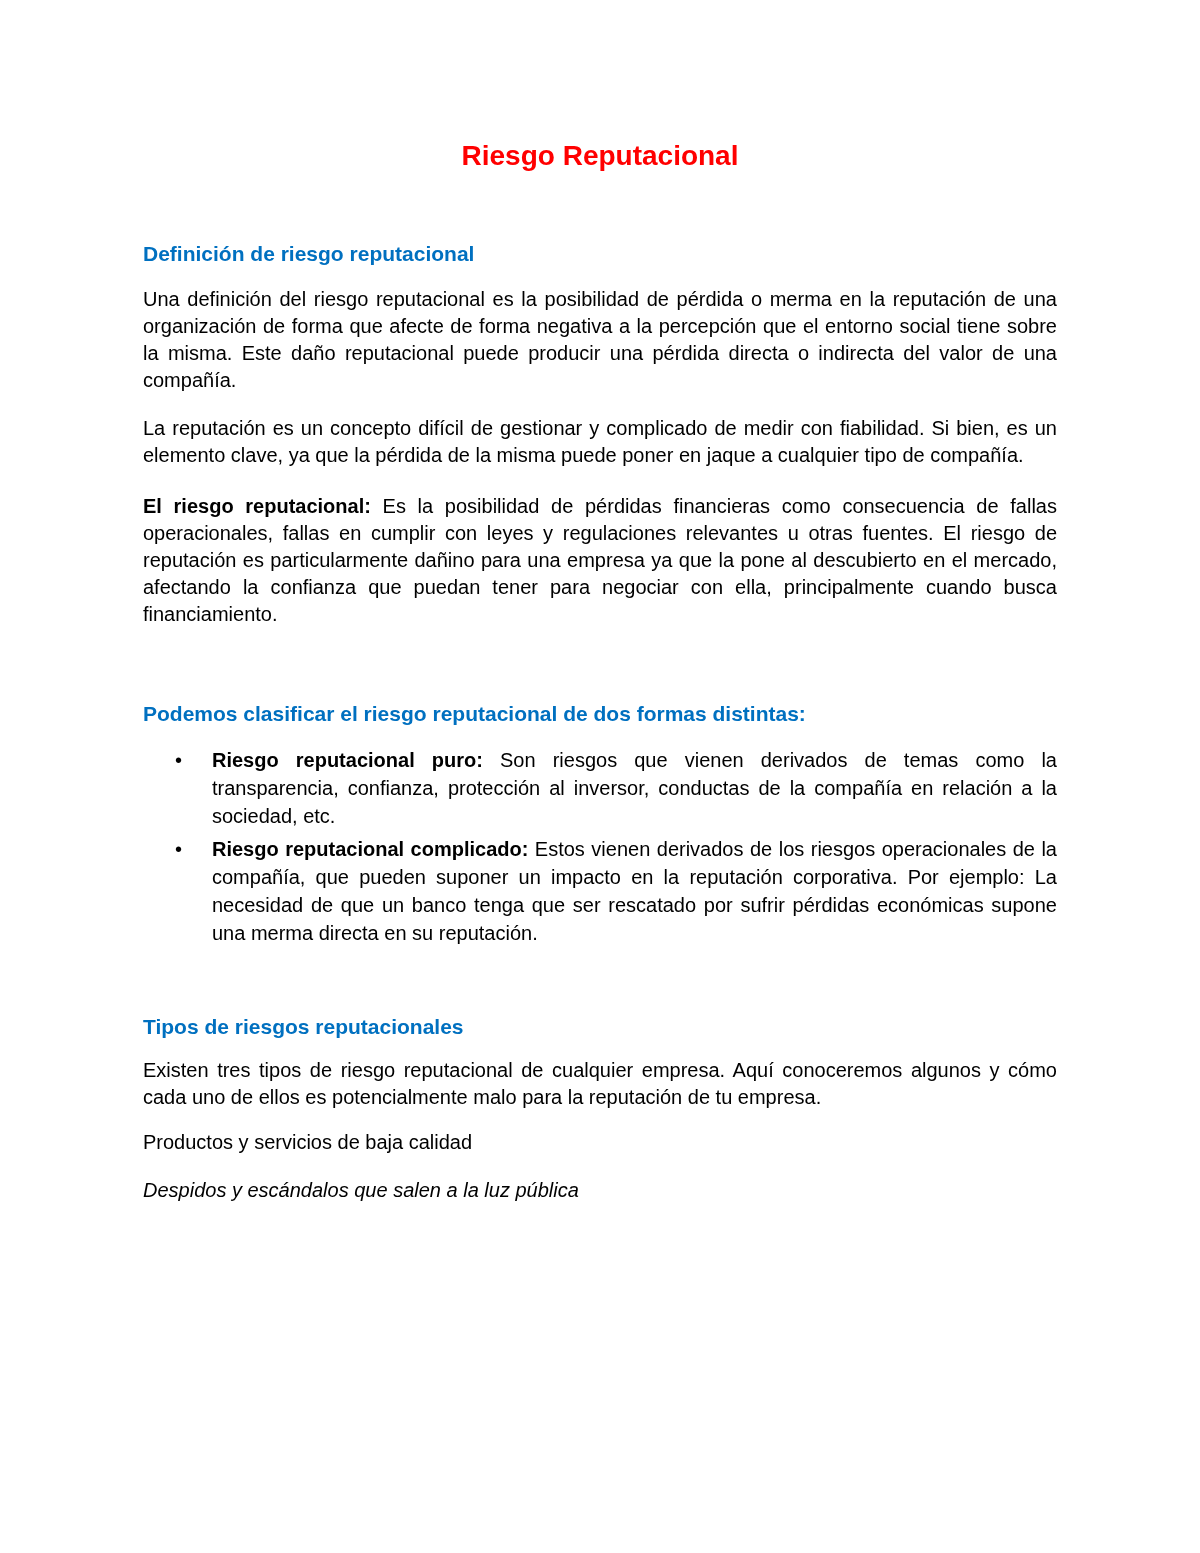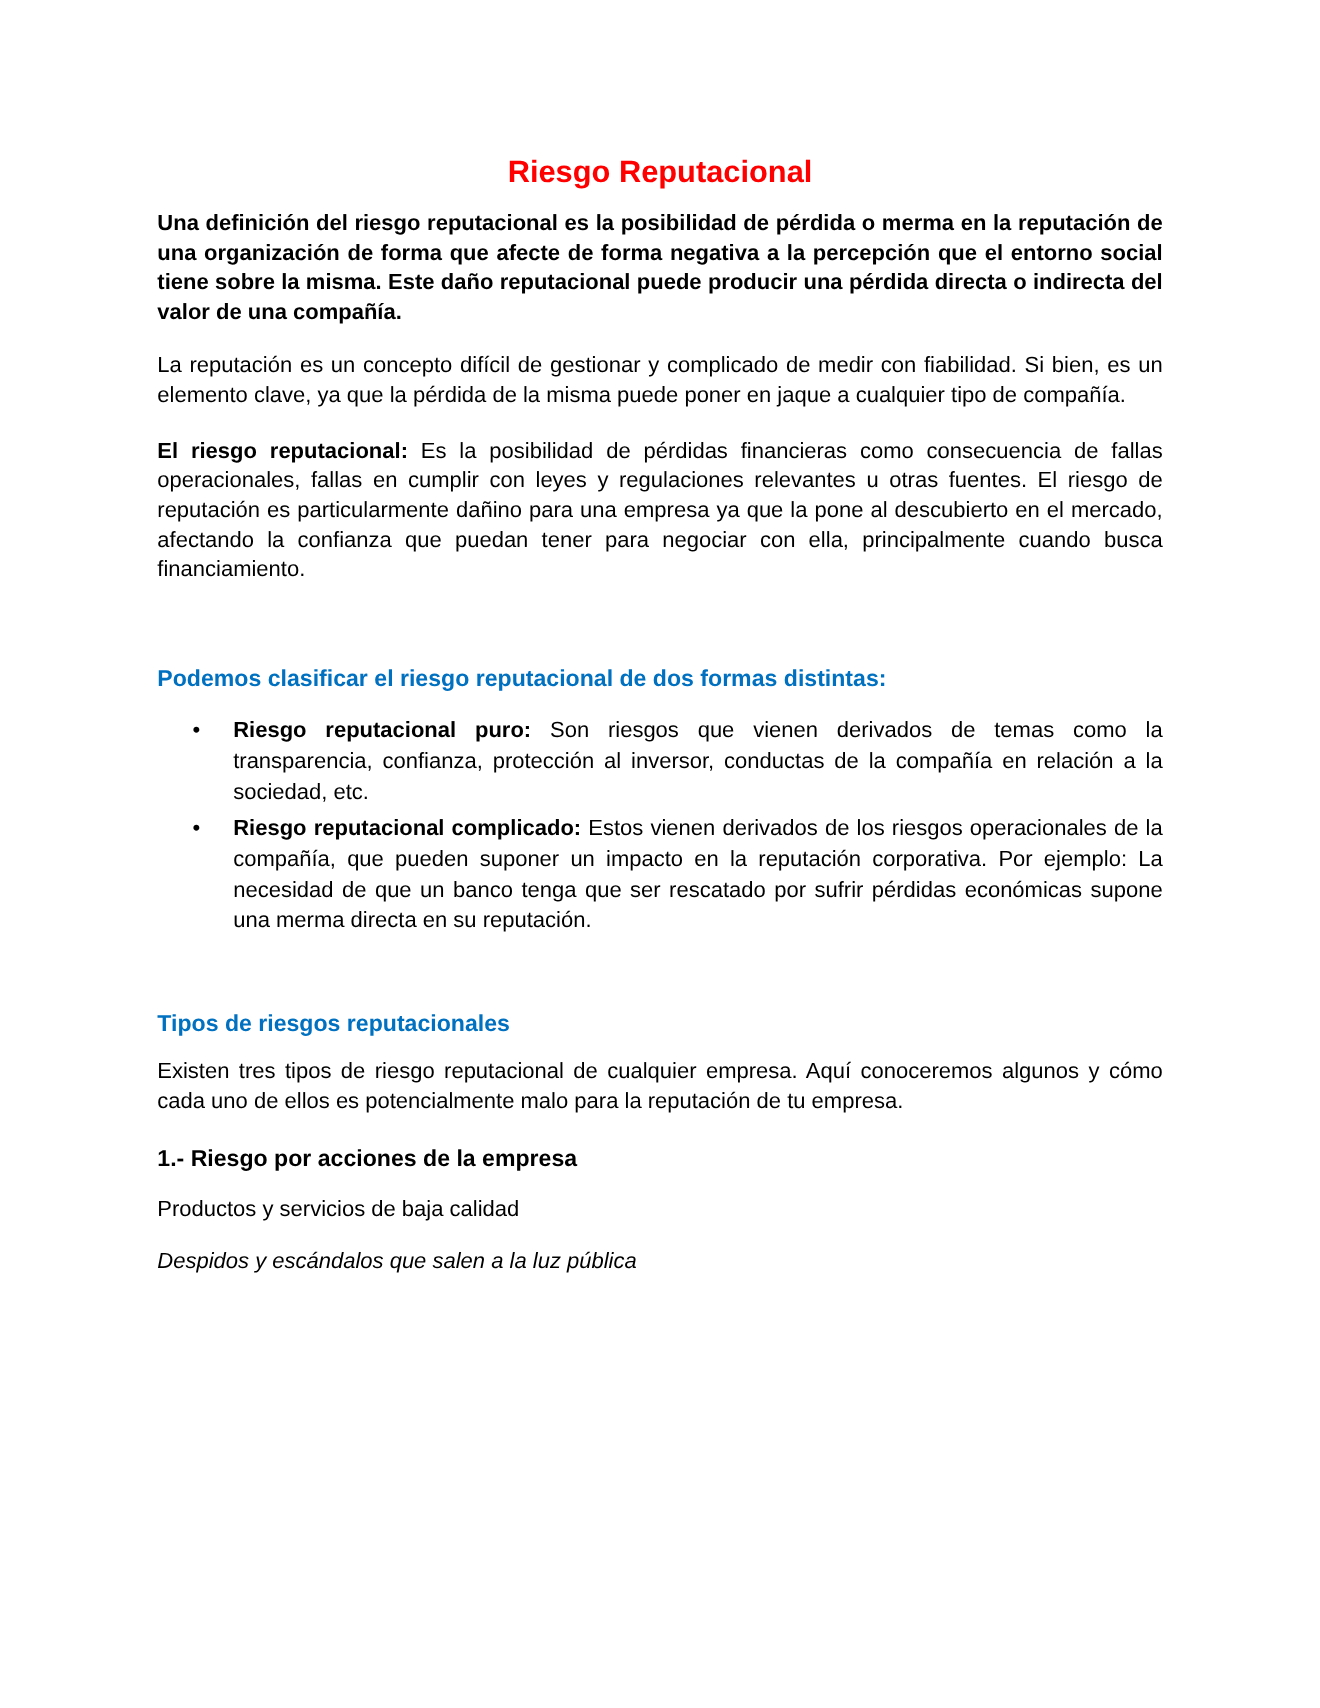--- a/index.html
+++ b/index.html
@@ -33,21 +33,21 @@
   .h-def    { margin-top: 68px; }
   .h-clasif { margin-top: 72px; }
   .h-tipos  { margin-top: 66px; }
   .body-para {
     font-size: 20px;
     line-height: 27px;
     text-align: justify;
     text-justify: inter-word;
     color: #000000;
   }
-  .p-def1   { margin-top: 18px; font-weight: bold; }
+  .p-def1   { margin-top: 18px; }
   .p-def2   { margin-top: 21px; }
   .p-def3   { margin-top: 24px; }
   .p-intro  { margin-top: 16px; }
   .p-estas  { margin-top: 17px; }
   .p-item1  { margin-top: 18px; text-align: left; }
   .p-item2  { margin-top: 21px; text-align: left; font-style: italic; }
   .black-subheading {
     margin-top: 25px;
     font-size: 21px;
     line-height: 28px;
@@ -77,20 +77,21 @@
   }
   strong { font-weight: bold; }
 </style>
 </head>
 <body>
 
 <div class="page">
 
   <h1 class="doc-title">Riesgo Reputacional</h1>
 
+  <h2 class="blue-heading h-def">Definición de riesgo reputacional</h2>
 
   <p class="body-para p-def1">Una definición del riesgo reputacional es la posibilidad de pérdida o merma en la reputación de una organización de forma que afecte de forma negativa a la percepción que el entorno social tiene sobre la misma. Este daño reputacional puede producir una pérdida directa o indirecta del valor de una compañía.</p>
 
   <p class="body-para p-def2">La reputación es un concepto difícil de gestionar y complicado de medir con fiabilidad. Si bien, es un elemento clave, ya que la pérdida de la misma puede poner en jaque a cualquier tipo de compañía.</p>
 
   <p class="body-para p-def3"><strong>El riesgo reputacional:</strong><span> Es la posibilidad de pérdidas financieras como consecuencia de fallas operacionales, fallas en cumplir con leyes y regulaciones relevantes u otras fuentes. El riesgo de reputación es particularmente dañino para una empresa ya que la pone al descubierto en el mercado, afectando la confianza que puedan tener para negociar con ella, principalmente cuando busca financiamiento.</span></p>
 
   <h2 class="blue-heading h-clasif">Podemos clasificar el riesgo reputacional de dos formas distintas:</h2>
 
   <ul class="bullet-list">
@@ -99,20 +100,19 @@
     </li>
     <li class="bullet-item">
       <span class="bullet-marker">•</span><strong>Riesgo reputacional complicado:</strong><span> Estos vienen derivados de los riesgos operacionales de la compañía, que pueden suponer un impacto en la reputación corporativa. Por ejemplo: La necesidad de que un banco tenga que ser rescatado por sufrir pérdidas económicas supone una merma directa en su reputación.</span>
     </li>
   </ul>
 
   <h2 class="blue-heading h-tipos">Tipos de riesgos reputacionales</h2>
 
   <p class="body-para p-intro">Existen tres tipos de riesgo reputacional de cualquier empresa. Aquí conoceremos algunos y cómo cada uno de ellos es potencialmente malo para la reputación de tu empresa.</p>
 
-  <h3 class="black-subheading">1.- Riesgo por acciones de la empresa</h3>
 
 
   <p class="body-para p-item1">Productos y servicios de baja calidad</p>
 
   <p class="body-para p-item2">Despidos y escándalos que salen a la luz pública</p>
 
 </div>
 
 </body></html>

